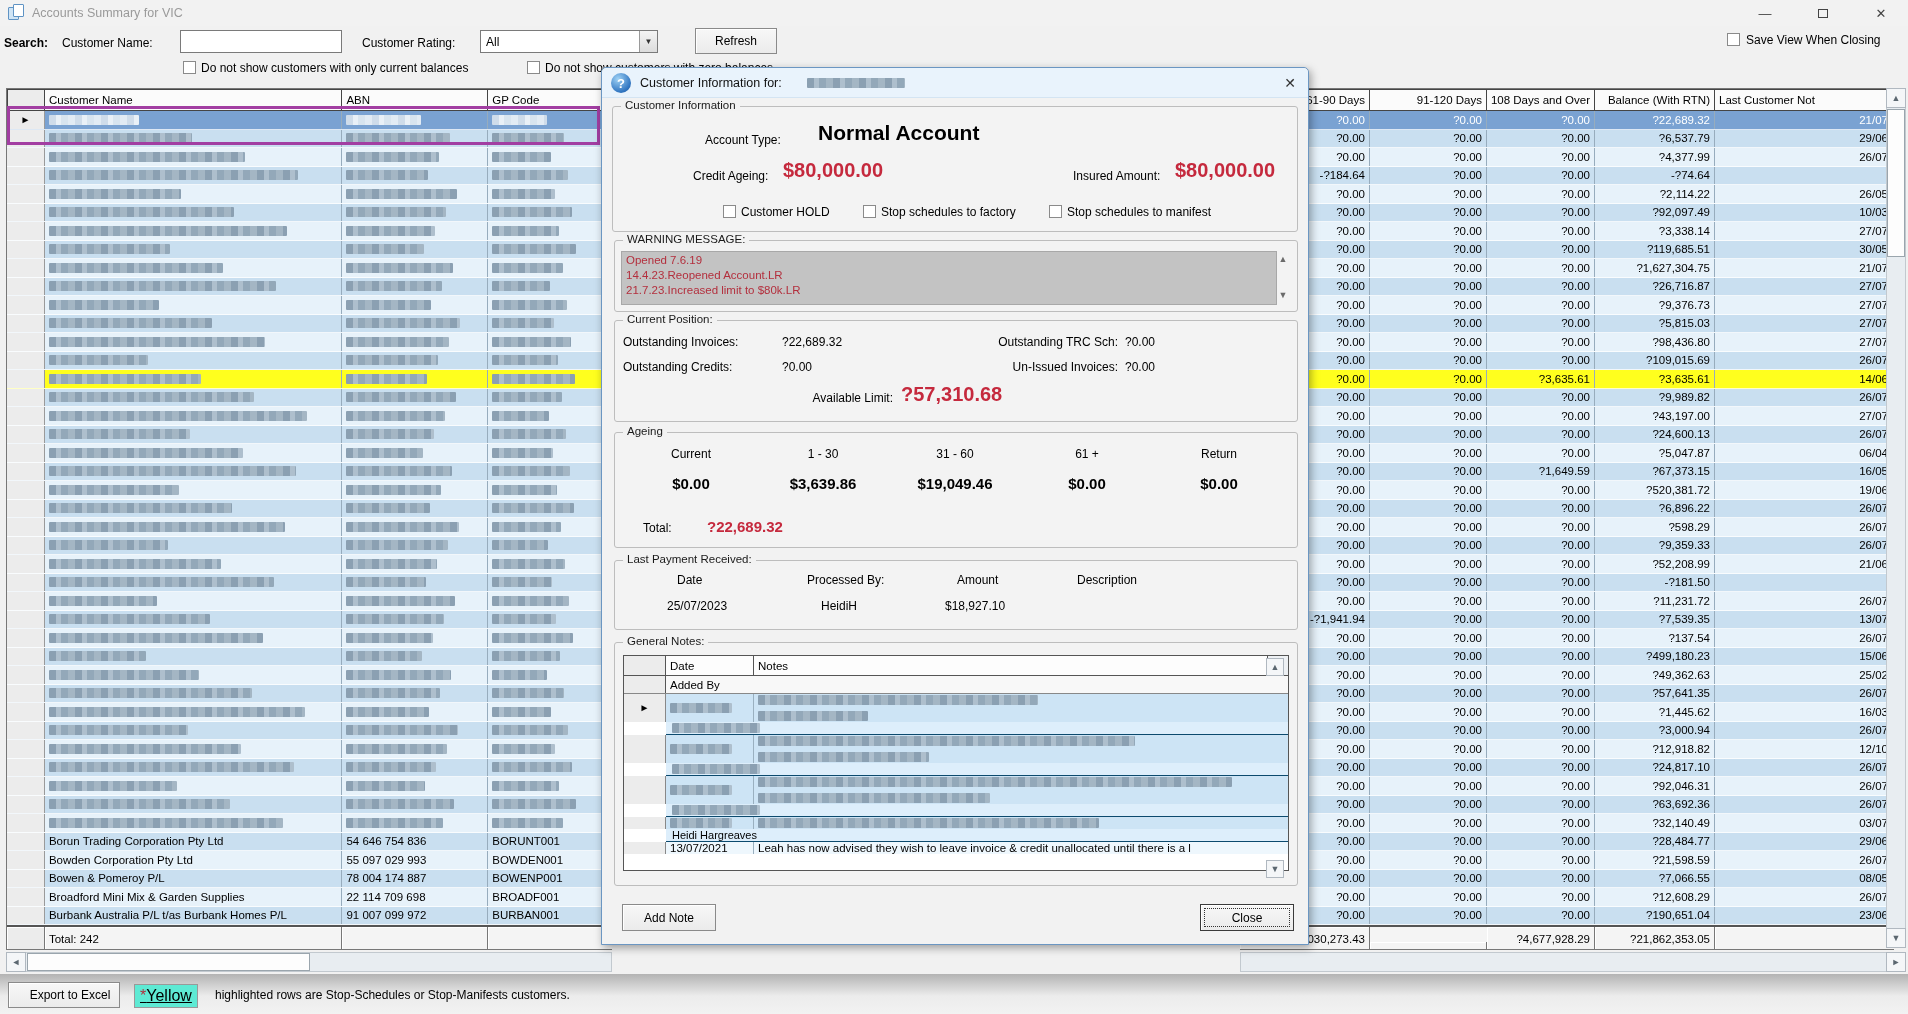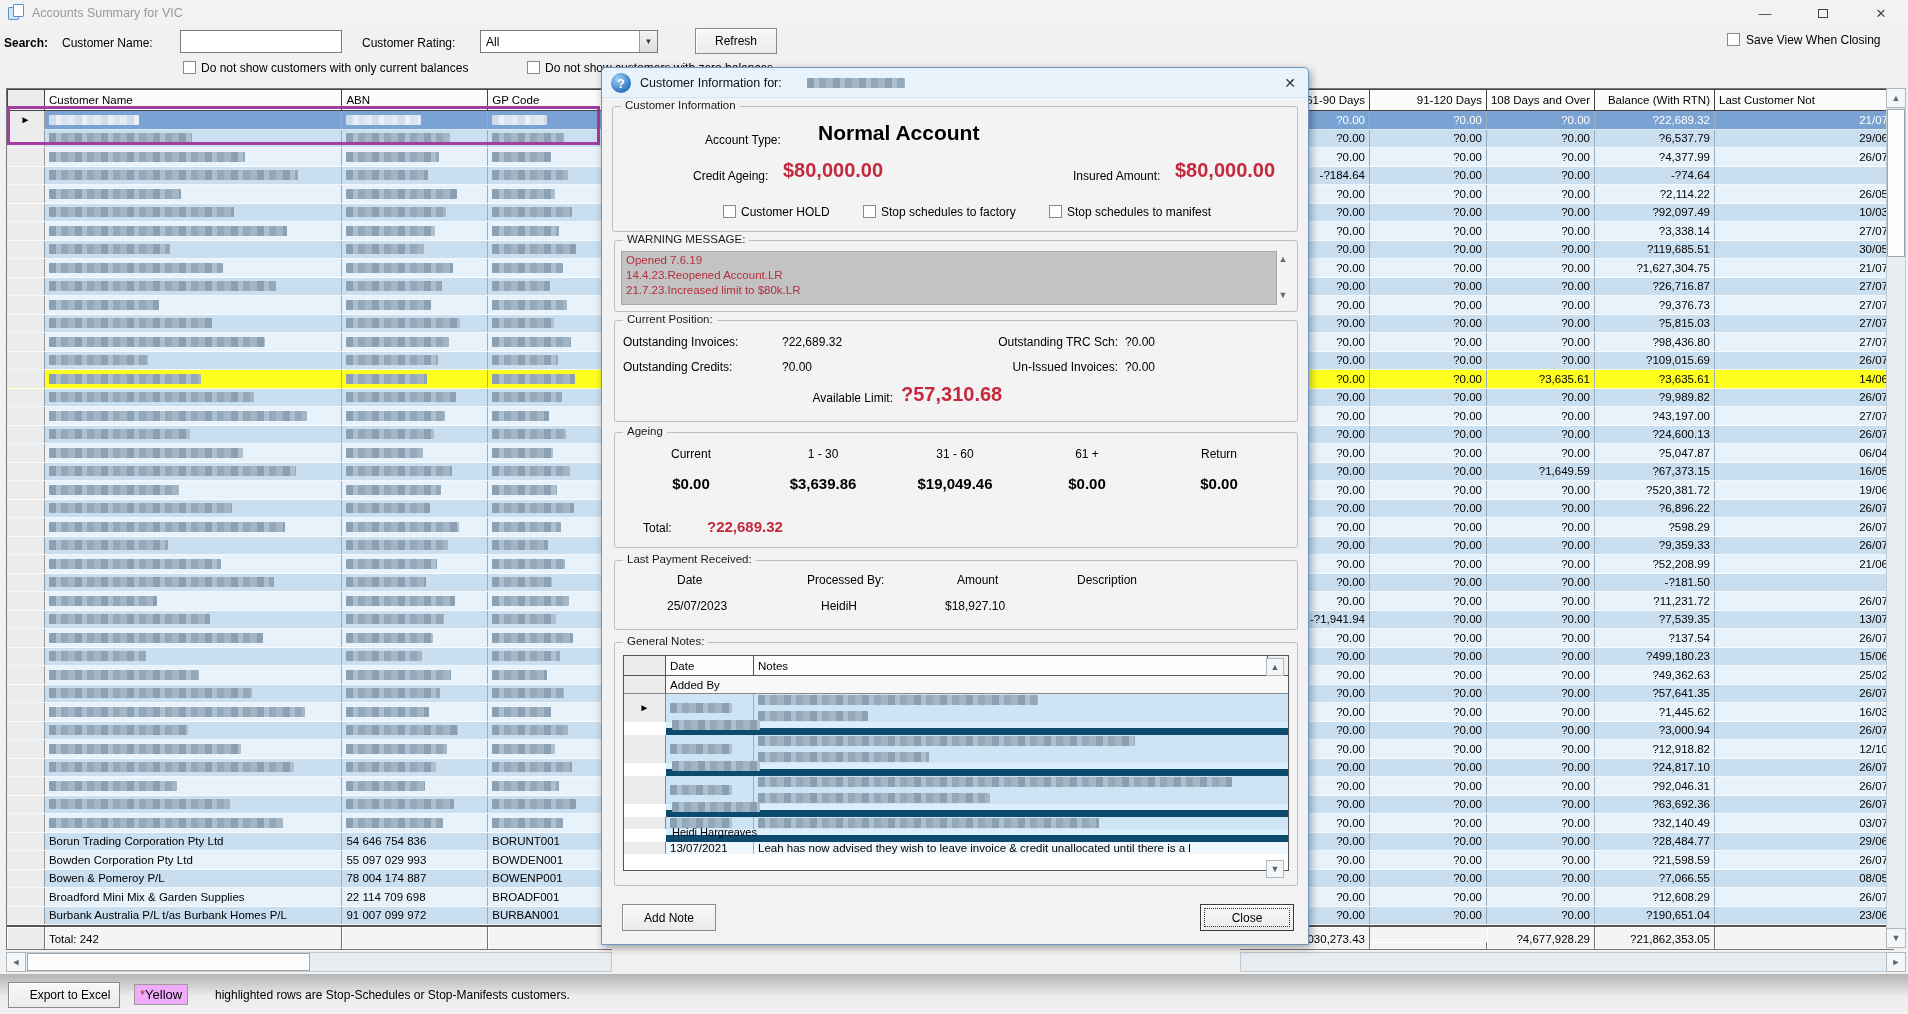--- a/index.html
+++ b/index.html
@@ -104,32 +104,32 @@
   .nh-date{width:88px;} .nh-notes{flex:1;} .nh-scroll{width:20px;border-right:none;background:#eef1f4;}
   .nsub{display:flex;height:18px;border-bottom:1px solid #888;}
   .nsub .nh-sel{border-right:1px solid #555;}
   .nsub .addedby{flex:1;display:flex;align-items:center;padding:0 4px;font-size:11.5px;background:#f8f8f8;}
   .nrow{display:flex;}
   .ncell{display:flex;align-items:center;padding:0 4px;overflow:hidden;}
   .n-sel{width:42px;background:#ececec;border-right:1px solid #888;justify-content:center;}
   .n-date{width:88px;border-right:1px solid #9ab0c0;background:#cde4f5;}
   .n-note{flex:1;flex-direction:column;align-items:flex-start;justify-content:center;gap:4px;background:#cde4f5;}
   .nline{display:flex;align-items:center;height:12px;}
-  .nauthor{display:flex;align-items:center;height:13px;margin-left:42px;background:#ddeefb;border-bottom:7px solid #0c4a6e;padding:0 6px;font-size:11px;}
+  .nauthor{display:flex;align-items:center;height:13px;margin-left:42px;background:#ddeefb;border-bottom:1px solid #0c4a6e;padding:0 6px;font-size:11px;}
   .n-last .n-date,.n-last .n-note{background:#eef7fd;font-size:11.5px;white-space:nowrap;}
   #notes-up{right:13px;top:15px;width:18px;height:18px;}
   #notes-down{right:13px;bottom:7px;width:18px;height:18px;}
 
   .dlgbtn{position:absolute;width:94px;height:27px;}
   #close-btn{border:1px solid #3a3a3a;outline:1px dotted #333;outline-offset:-5px;}
 
   
   #footer-grad{position:absolute;left:0;top:974px;width:1908px;height:40px;background:linear-gradient(#b3b3b3,#ececec 55%,#f2f2f2);}
   #export-btn{left:8px;top:982px;width:112px;height:26px;padding-left:12px;}
-  #yellow-tag{position:absolute;left:134px;top:984px;background:#f0abfc;border:1px solid #999;padding:2px 5px;font-size:13px;}
+  #yellow-tag{position:absolute;left:134px;top:984px;background:#5eead4;border:1px solid #999;padding:2px 5px;font-size:16px;text-decoration:underline;}
   #yellow-tag .star{color:#b32f3d;}
   #yellow-note{position:absolute;left:215px;top:988px;font-size:12px;}
 </style>
 </head>
 <body>
 
 <div id="app">
 
   <div class="titlebar">
     <div class="app-icon">

